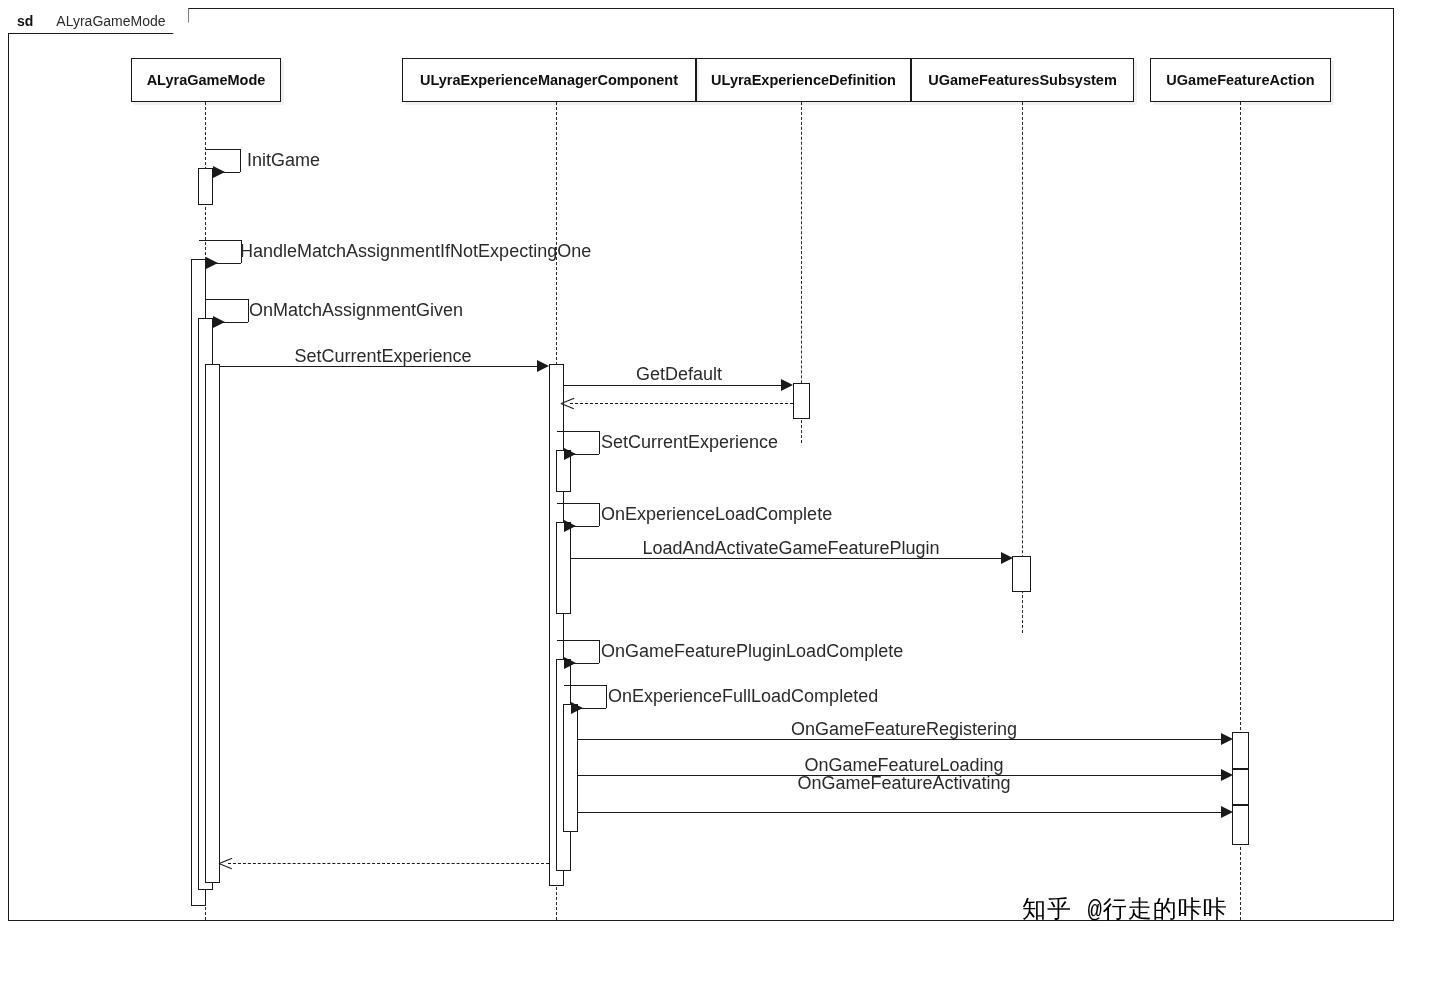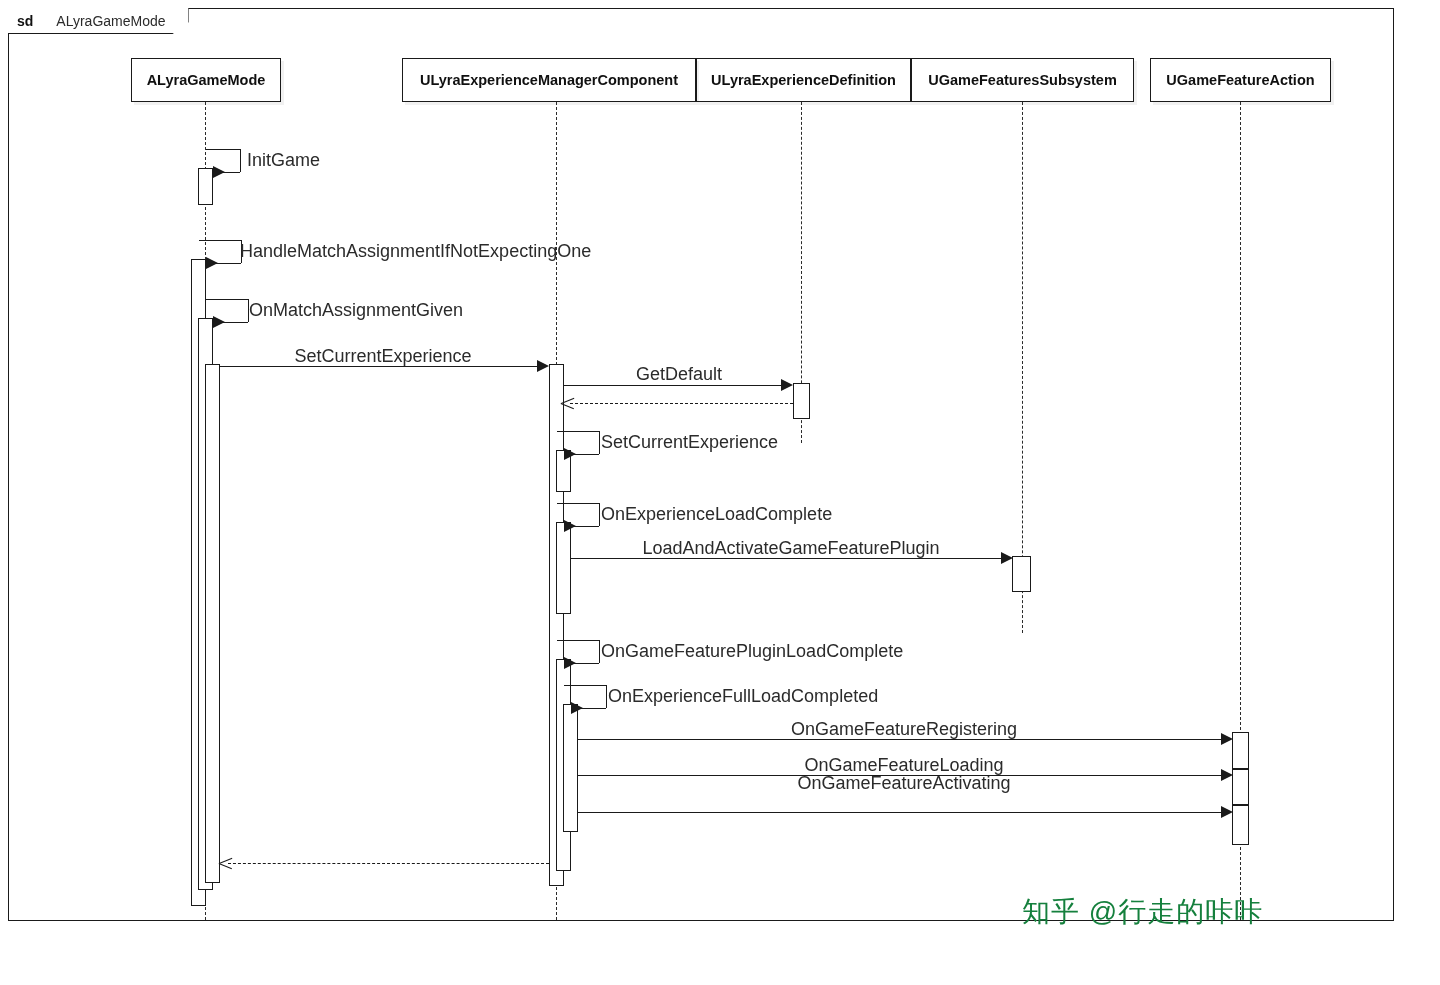--- a/index.html
+++ b/index.html
@@ -131,25 +131,25 @@
     line-height: 1;
   }
   .label.center {
     transform: translateX(-50%);
     text-align: center;
   }
 
   
   .watermark {
     position: absolute;
-    font-size: 28px;
-    color: #15803d;
+    font-size: 24px;
+    color: #000000;
     white-space: nowrap;
     letter-spacing: 1px;
-    font-family: Liberation Sans, sans-serif;
+    font-family: Liberation Mono, monospace;
     user-select: none;
   }
 </style>
 </head>
 <body>
 
 <div id="stage">
 
   <div class="frame"></div>
   <div class="frame-tab">

